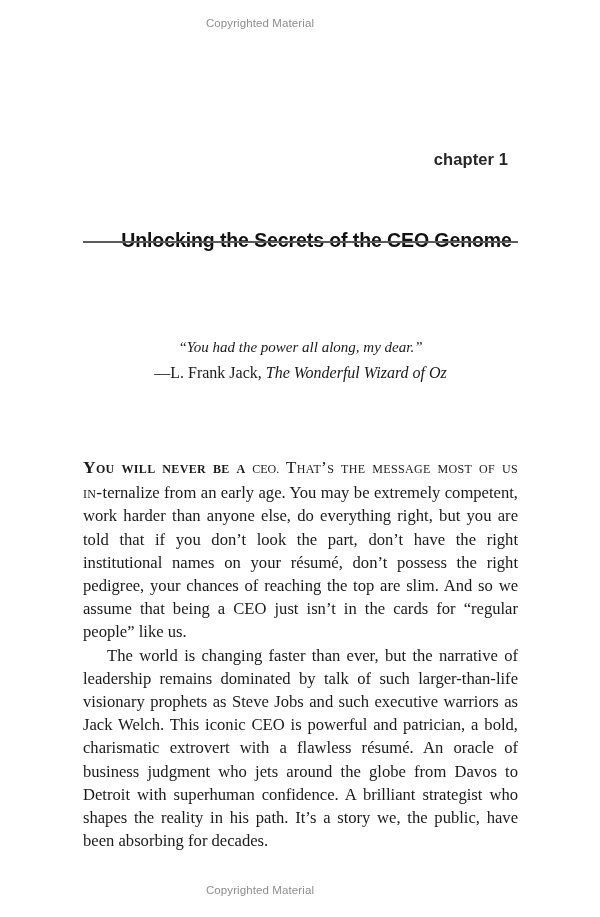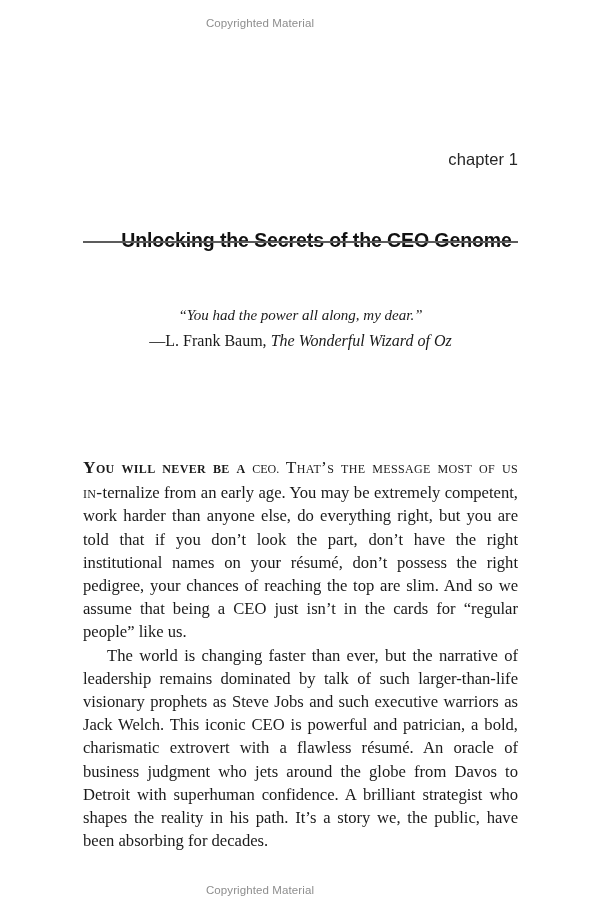--- a/index.html
+++ b/index.html
@@ -38,26 +38,26 @@
     left: 83px;
     top: 0;
     width: 435px;
     height: 917px;
   }
 
   
   .chapter-label {
     position: absolute;
     top: 150px;
-    right: 0;
+    right: 10px;
     width: 100%;
     text-align: right;
     font-family: "Liberation Sans", sans-serif;
     font-size: 16.5px;
-    font-weight: 400;
+    font-weight: 700;
     color: #262626;
     letter-spacing: 0.1px;
     white-space: nowrap;
   }
 
   
   .chapter-title {
     position: absolute;
     top: 213px;
     left: 0;
@@ -89,20 +89,21 @@
     left: 0;
     width: 435px;
     text-align: center;
   }
   .epigraph-quote {
     display: block;
     font-style: italic;
     font-size: 15px;
     line-height: 22px;
     color: #1a1a1a;
+    margin-top: 32px;
   }
   .epigraph-source {
     display: block;
     margin-top: 4px;
     font-size: 16px;
     line-height: 22px;
     color: #1a1a1a;
   }
   .epigraph-source .work {
     font-style: italic;
@@ -150,21 +151,21 @@
 
   <div class="chapter-label">chapter 1</div>
 
   <h1 class="chapter-title">Unlocking the Secrets of the CEO Genome</h1>
 
   <hr class="title-rule">
 
   <div class="epigraph">
     <span class="epigraph-quote">“You had the power all along, my dear.”</span>
     <span class="epigraph-source">
-      <span>—L. Frank Baum, </span><span class="work">The Wonderful Wizard of Oz</span>
+      <span>—L. Frank Jack, </span><span class="work">The Wonderful Wizard of Oz</span>
     </span>
   </div>
 
   <div class="body-copy">
     <p><span class="smallcaps"><span class="lead-word">You will never be a </span><span class="caps-full">CEO.</span><span> That’s the message most of us in-</span></span><span>ternalize from an early age. You may be extremely competent, work harder than anyone else, do everything right, but you are told that if you don’t look the part, don’t have the right institutional names on your résumé, don’t possess the right pedigree, your chances of reaching the top are slim. And so we assume that being a CEO just isn’t in the cards for “regular people” like us.</span></p>
 
     <p>The world is changing faster than ever, but the narrative of leadership remains dominated by talk of such larger-than-life visionary prophets as Steve Jobs and such executive warriors as Jack Welch. This iconic CEO is powerful and patrician, a bold, charismatic extrovert with a flawless résumé. An oracle of business judgment who jets around the globe from Davos to Detroit with superhuman confidence. A brilliant strategist who shapes the reality in his path. It’s a story we, the public, have been absorbing for decades.</p>
   </div>
 
 </div>

